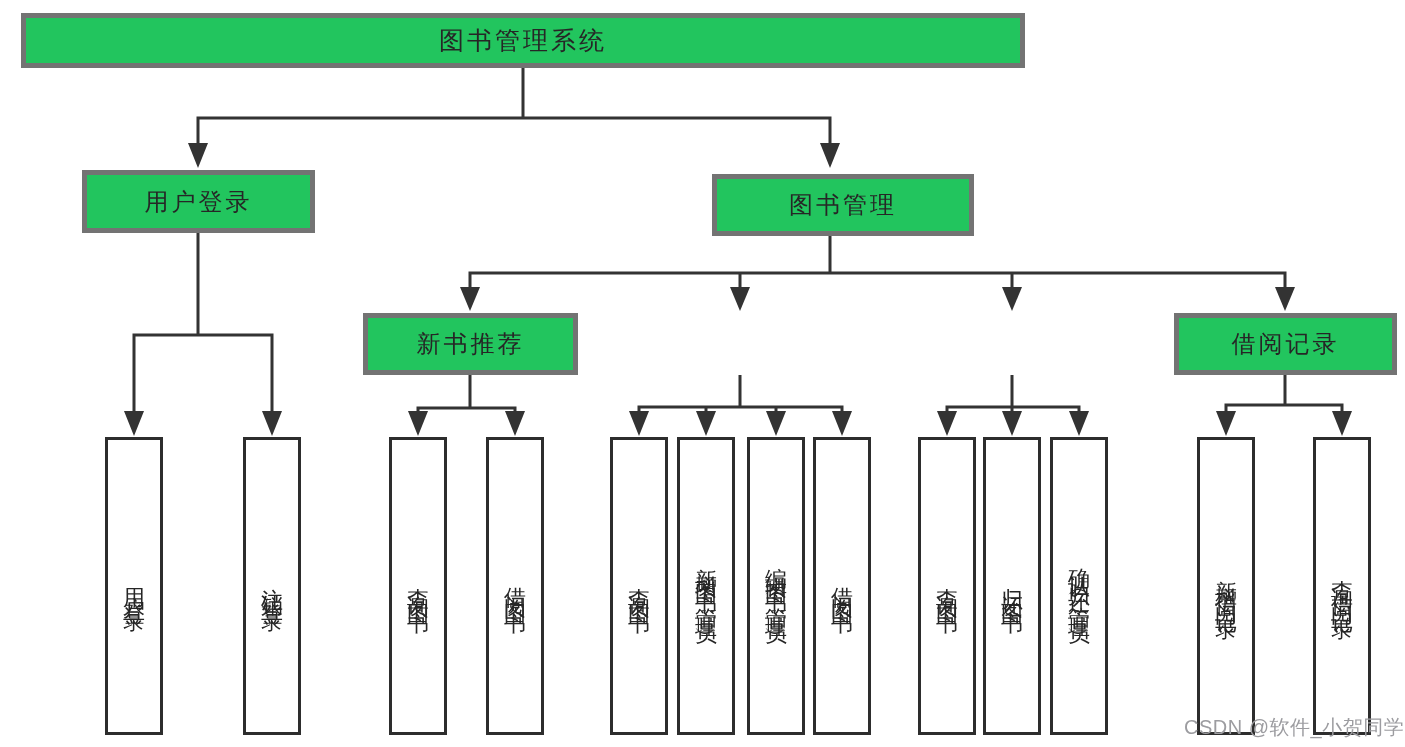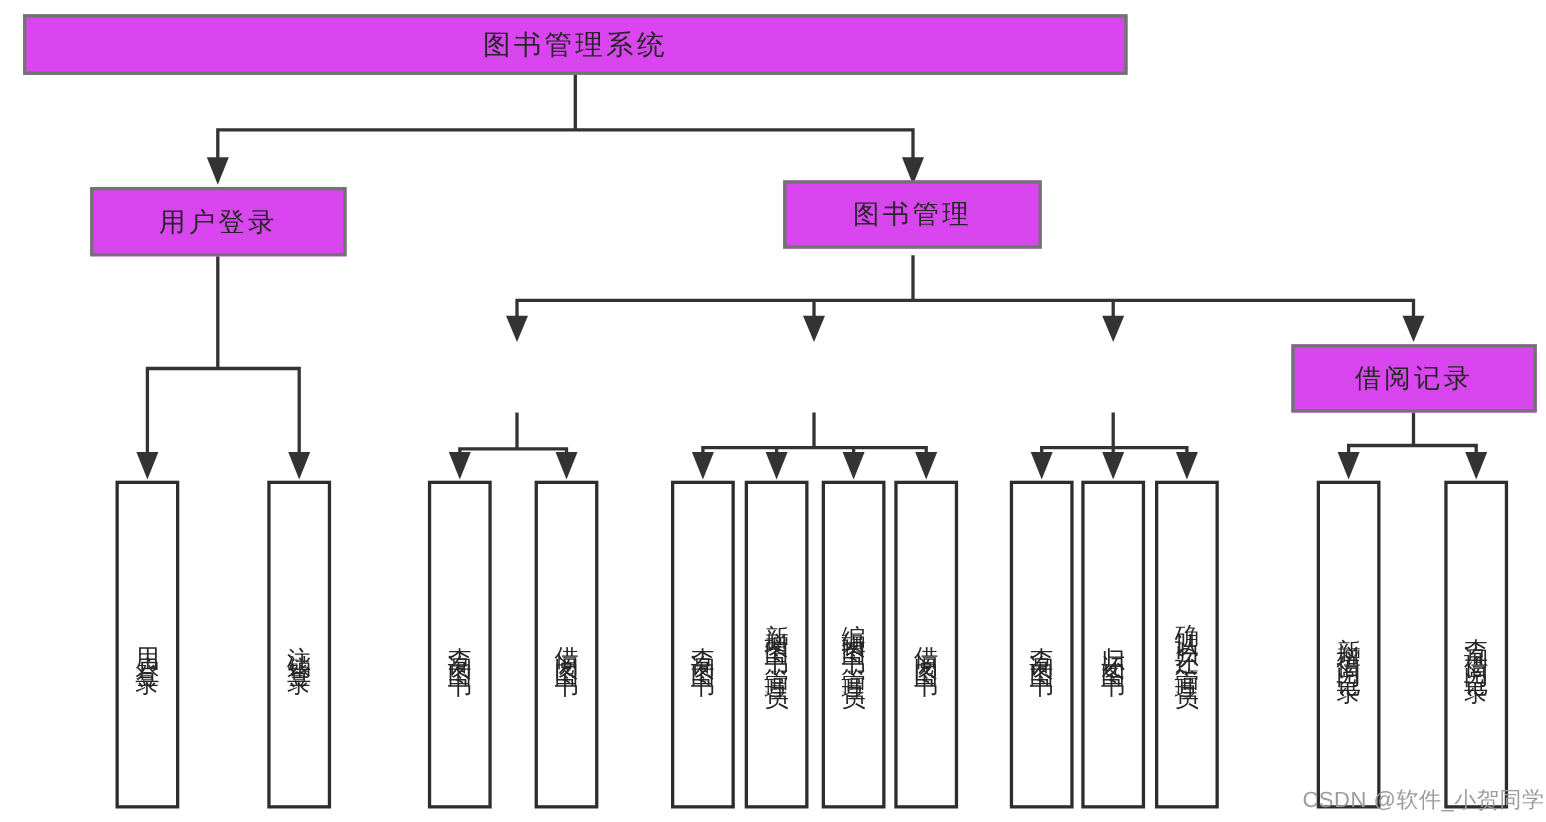--- a/index.html
+++ b/index.html
@@ -14,22 +14,22 @@
   }
   .connectors {
     position: absolute;
     left: 0; top: 0;
     width: 1405px; height: 747px;
     pointer-events: none;
   }
   .hbox {
     position: absolute;
     box-sizing: border-box;
-    border: 3px solid #737373;
-    background: #d946ef;
+    border: 5px solid #737373;
+    background: #22c55e;
     display: flex;
     align-items: center;
     justify-content: center;
     font-size: 24px;
     letter-spacing: 3px;
     white-space: nowrap;
     z-index: 2;
     text-align: center;
   }
   .hbox.root { font-size: 25px; }
@@ -115,24 +115,27 @@
     </g>
   </svg>
 
   <div class="hbox root" style="left:21px; top:13px; width:1004px; height:55px">
     <span>图书管理系统</span>
   </div>
 
   <div class="hbox" style="left:82px; top:170px; width:233px; height:63px">
     <span>用户登录</span>
   </div>
-  <div class="hbox" style="left:712px; top:164px; width:235px; height:62px">
+  <div class="hbox" style="left:712px; top:174px; width:262px; height:62px">
     <span>图书管理</span>
   </div>
 
+  <div class="hbox" style="left:363px; top:313px; width:215px; height:62px">
+    <span>新书推荐</span>
+  </div>
   <div class="hbox" style="left:1174px; top:313px; width:223px; height:62px">
     <span>借阅记录</span>
   </div>
 
   <div class="vbox" style="left:105px">
     <span>用户登录</span>
   </div>
   <div class="vbox" style="left:243px">
     <span>注销登录</span>
   </div>

